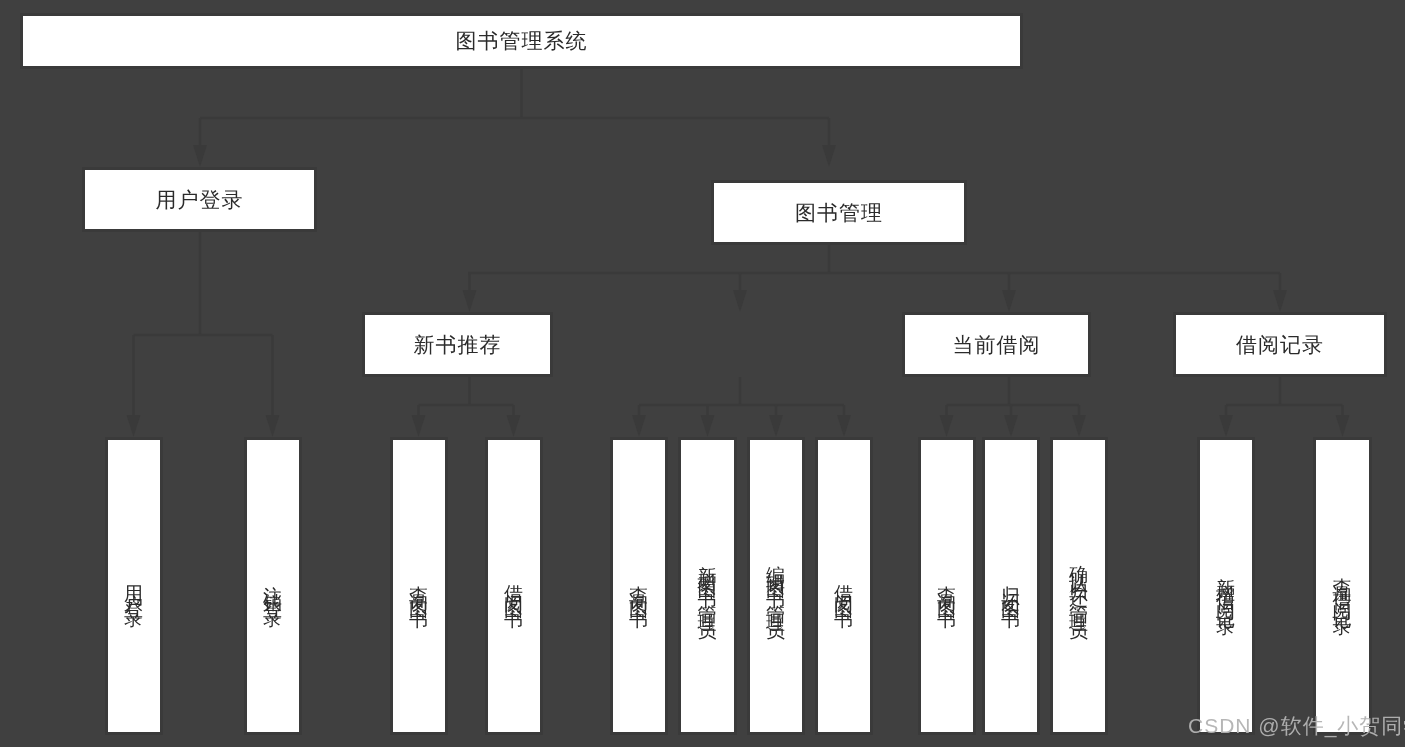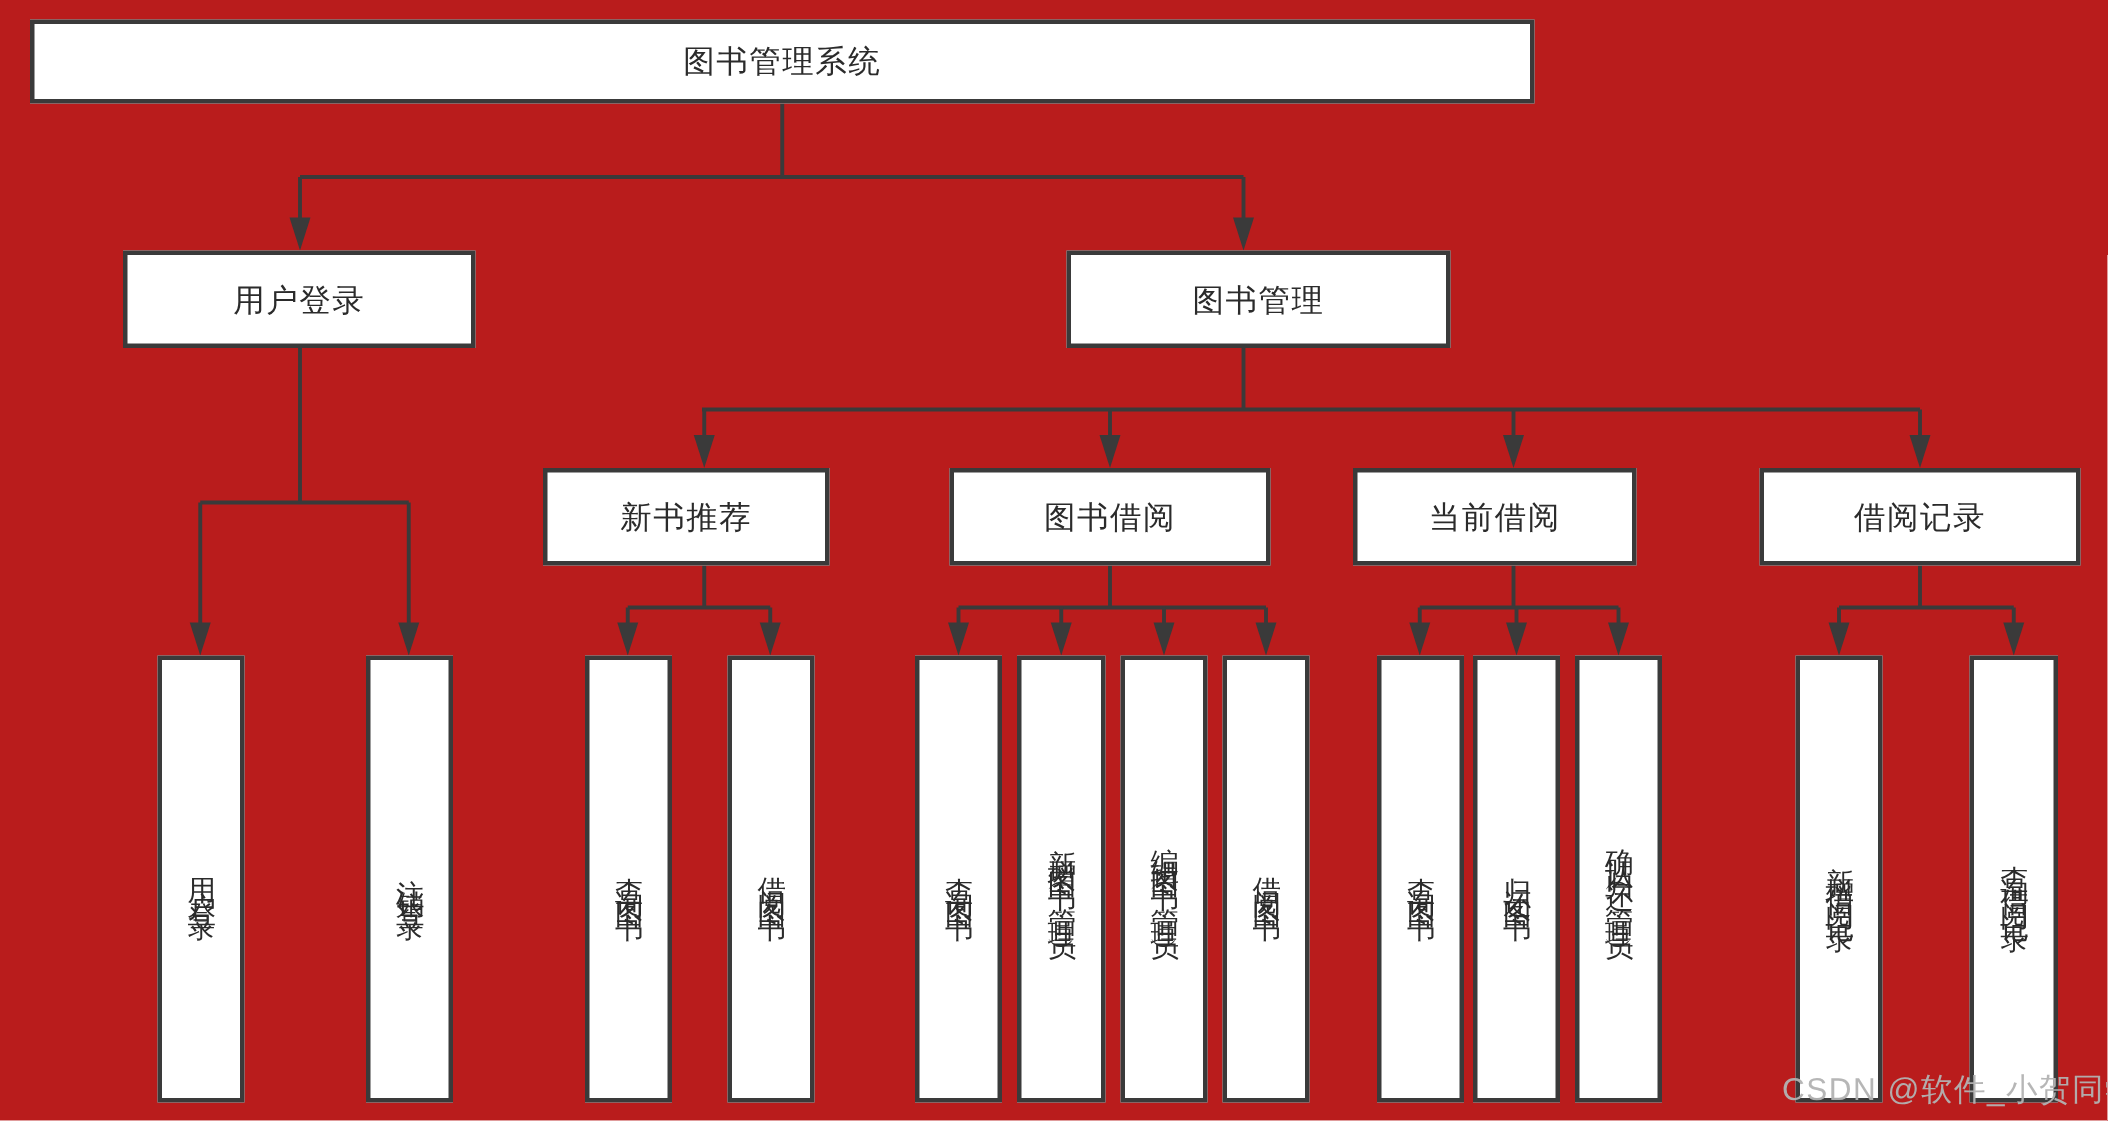--- a/index.html
+++ b/index.html
@@ -1,19 +1,19 @@
 <!DOCTYPE html>
 <html><head>
 <meta charset="utf-8">
 <style>
   html,body{margin:0;padding:0;background:#fff;}
   #canvas{
     position:relative;
     width:1405px;height:747px;
-    background:#b91c1c;
+    background:#404040;
     font-family:"Liberation Sans", sans-serif;
     overflow:hidden;
   }
   .node{
     position:absolute;
     border:3px solid #3a3a3a;
     background:#ffffff;
     display:flex;
     align-items:center;
     justify-content:center;
@@ -39,21 +39,21 @@
     left:1188px; top:712px;
     font-size:21px;
     color:#b3b3b3;
     opacity:0.95;
     letter-spacing:1px;
     white-space:nowrap;
   }
   
   .n-root {left:20px;  top:13px;  width:1003px; height:56px;}
   .n-l2a  {left:82px;  top:167px; width:235px;  height:65px;}
-  .n-l2b  {left:711px; top:167px; width:256px;  height:65px;}
+  .n-l2b  {left:711px; top:180px; width:256px;  height:65px;}
   .n-l3a  {left:362px; top:312px; width:191px;  height:65px;}
   .n-l3b  {left:633px; top:312px; width:214px;  height:65px;}
   .n-l3c  {left:902px; top:312px; width:189px;  height:65px;}
   .n-l3d  {left:1173px;top:312px; width:214px;  height:65px;}
   .n-v01  {left:105px; top:437px;}
   .n-v02  {left:244px; top:437px;}
   .n-v03  {left:390px; top:437px;}
   .n-v04  {left:485px; top:437px;}
   .n-v05  {left:610px; top:437px;}
   .n-v06  {left:678px; top:437px; width:59px;}
@@ -136,23 +136,20 @@
   <div class="node h-node n-l2a">
     <span>用户登录</span>
   </div>
   <div class="node h-node n-l2b">
     <span>图书管理</span>
   </div>
 
   <div class="node h-node n-l3a">
     <span>新书推荐</span>
   </div>
-  <div class="node h-node n-l3b">
-    <span>图书借阅</span>
-  </div>
   <div class="node h-node n-l3c">
     <span>当前借阅</span>
   </div>
   <div class="node h-node n-l3d">
     <span>借阅记录</span>
   </div>
 
   <div class="node v-node n-v01">
     <span class="vtext">用户登录</span>
   </div>

